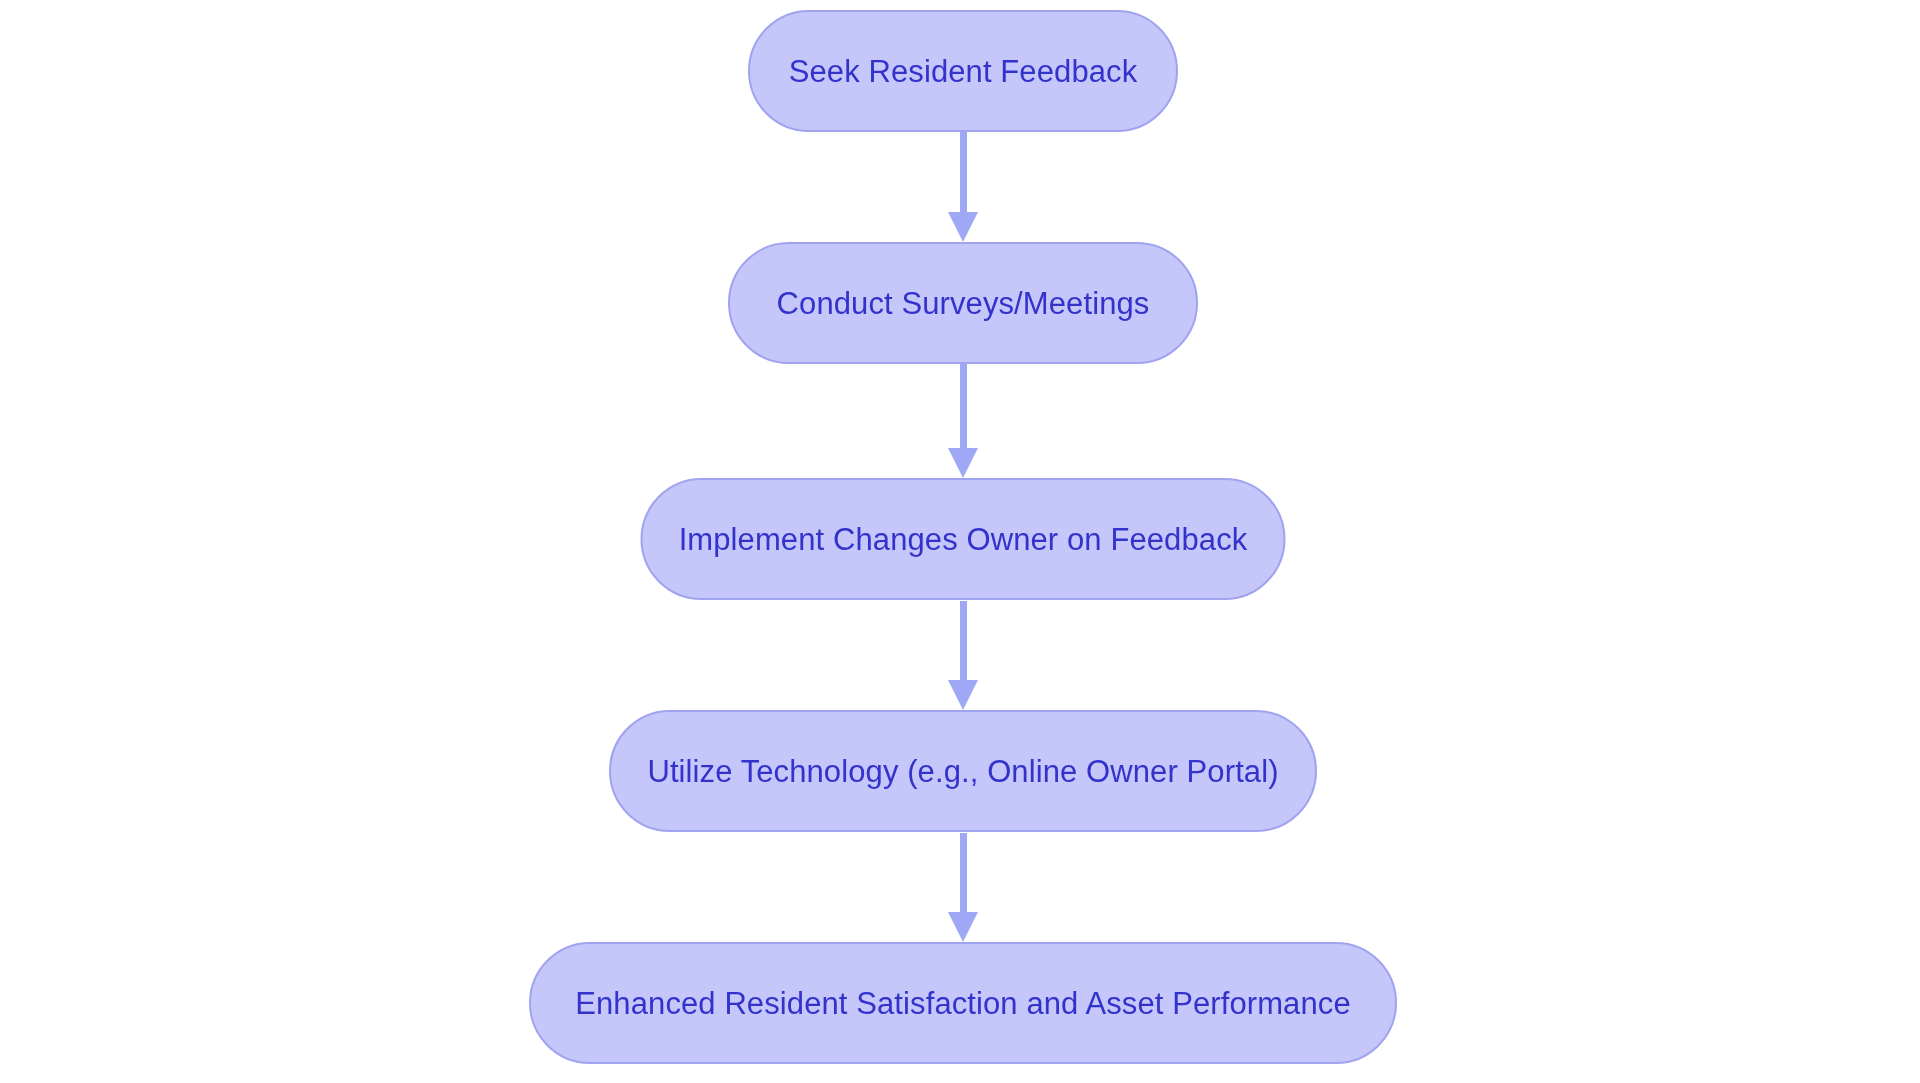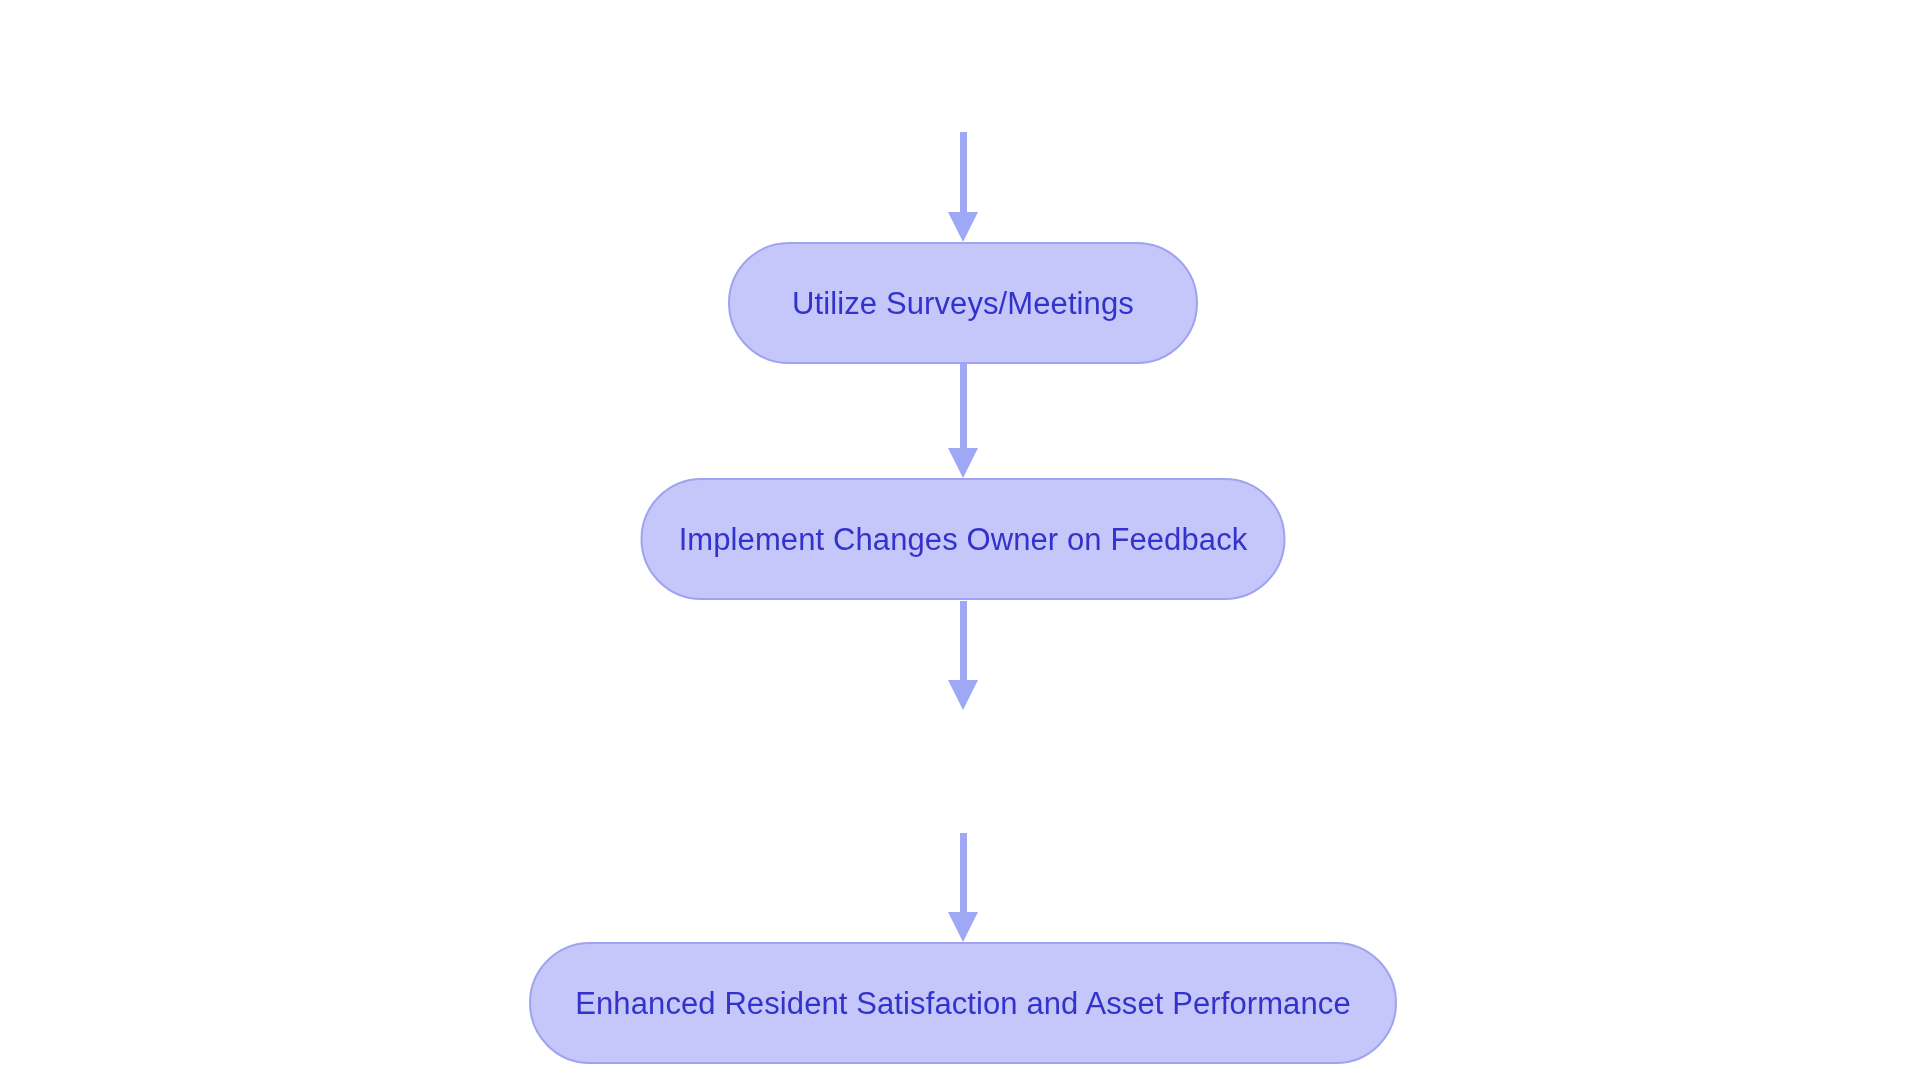--- a/index.html
+++ b/index.html
@@ -85,44 +85,50 @@
   .edge-1 { top: 132px; height: 110px; }
   .edge-2 { top: 364px; height: 114px; }
   .edge-3 { top: 601px; height: 109px; }
   .edge-4 { top: 833px; height: 109px; }
 </style>
 </head>
 <body>
 
 <div id="flow-canvas">
 
+  <div class="flow-node node-1">
+    <span class="flow-node-label">Seek Resident Feedback</span>
+  </div>
 
   <div class="flow-edge edge-1">
     <div class="edge-line"></div>
     <div class="edge-head"></div>
   </div>
 
   <div class="flow-node node-2">
-    <span class="flow-node-label">Utilize Surveys/Meetings</span>
+    <span class="flow-node-label">Conduct Surveys/Meetings</span>
   </div>
 
   <div class="flow-edge edge-2">
     <div class="edge-line"></div>
     <div class="edge-head"></div>
   </div>
 
   <div class="flow-node node-3">
     <span class="flow-node-label">Implement Changes Owner on Feedback</span>
   </div>
 
   <div class="flow-edge edge-3">
     <div class="edge-line"></div>
     <div class="edge-head"></div>
   </div>
 
+  <div class="flow-node node-4">
+    <span class="flow-node-label">Utilize Technology (e.g., Online Owner Portal)</span>
+  </div>
 
   <div class="flow-edge edge-4">
     <div class="edge-line"></div>
     <div class="edge-head"></div>
   </div>
 
   <div class="flow-node node-5">
     <span class="flow-node-label">Enhanced Resident Satisfaction and Asset Performance</span>
   </div>
 

